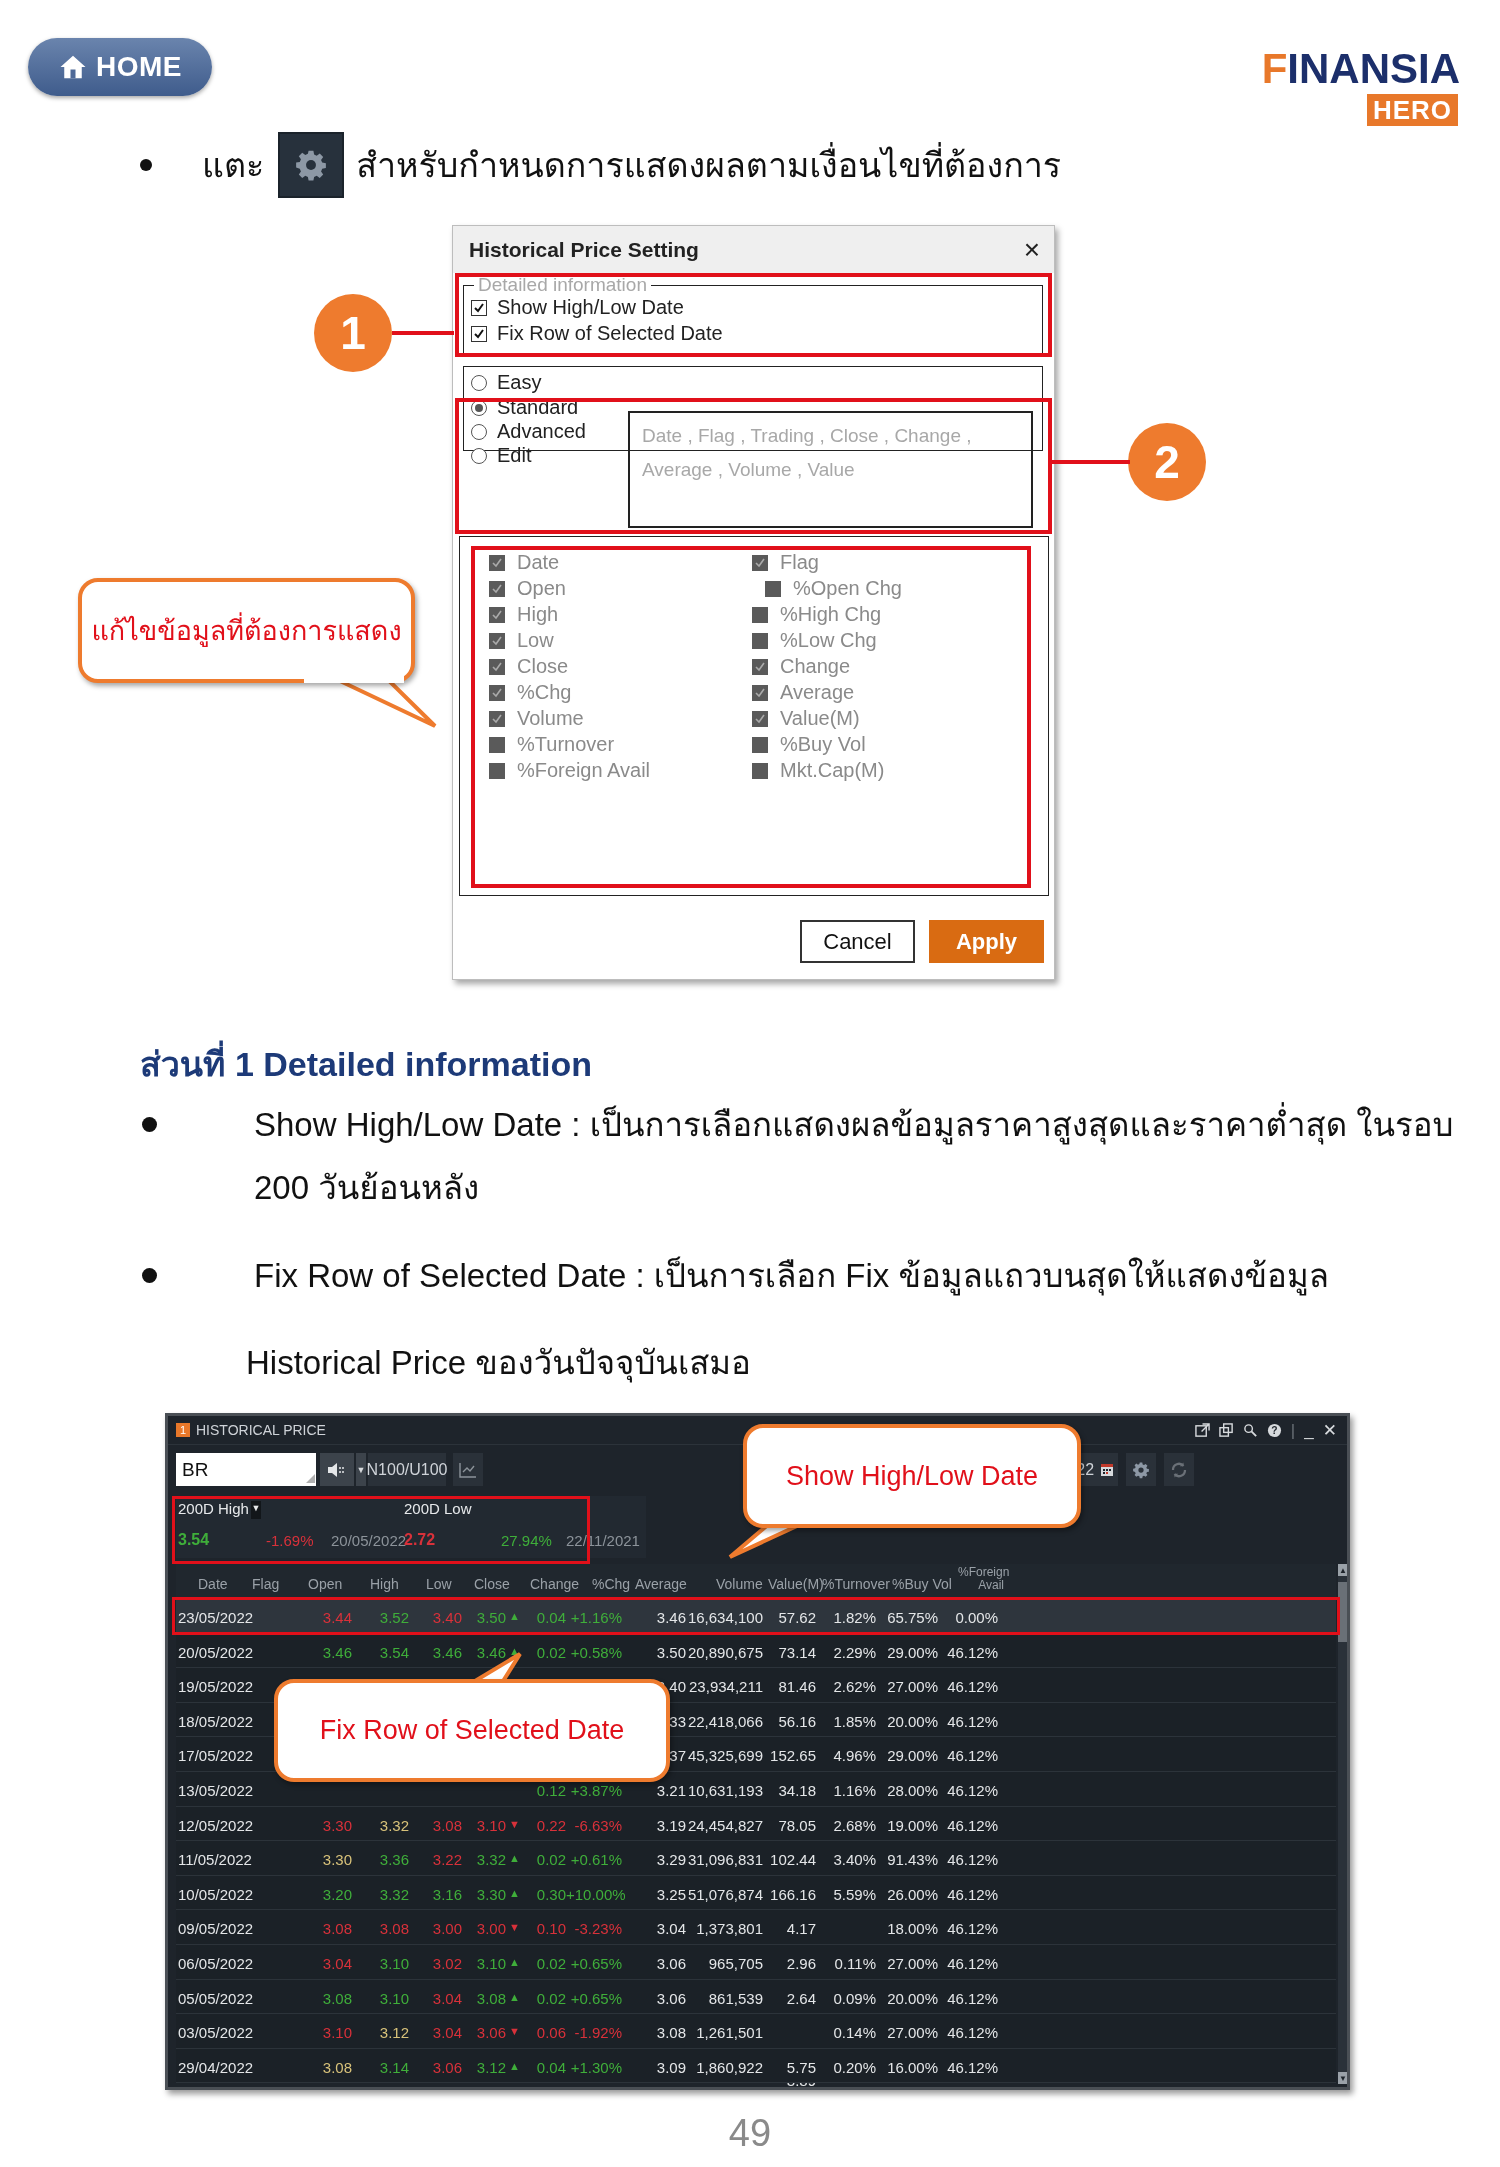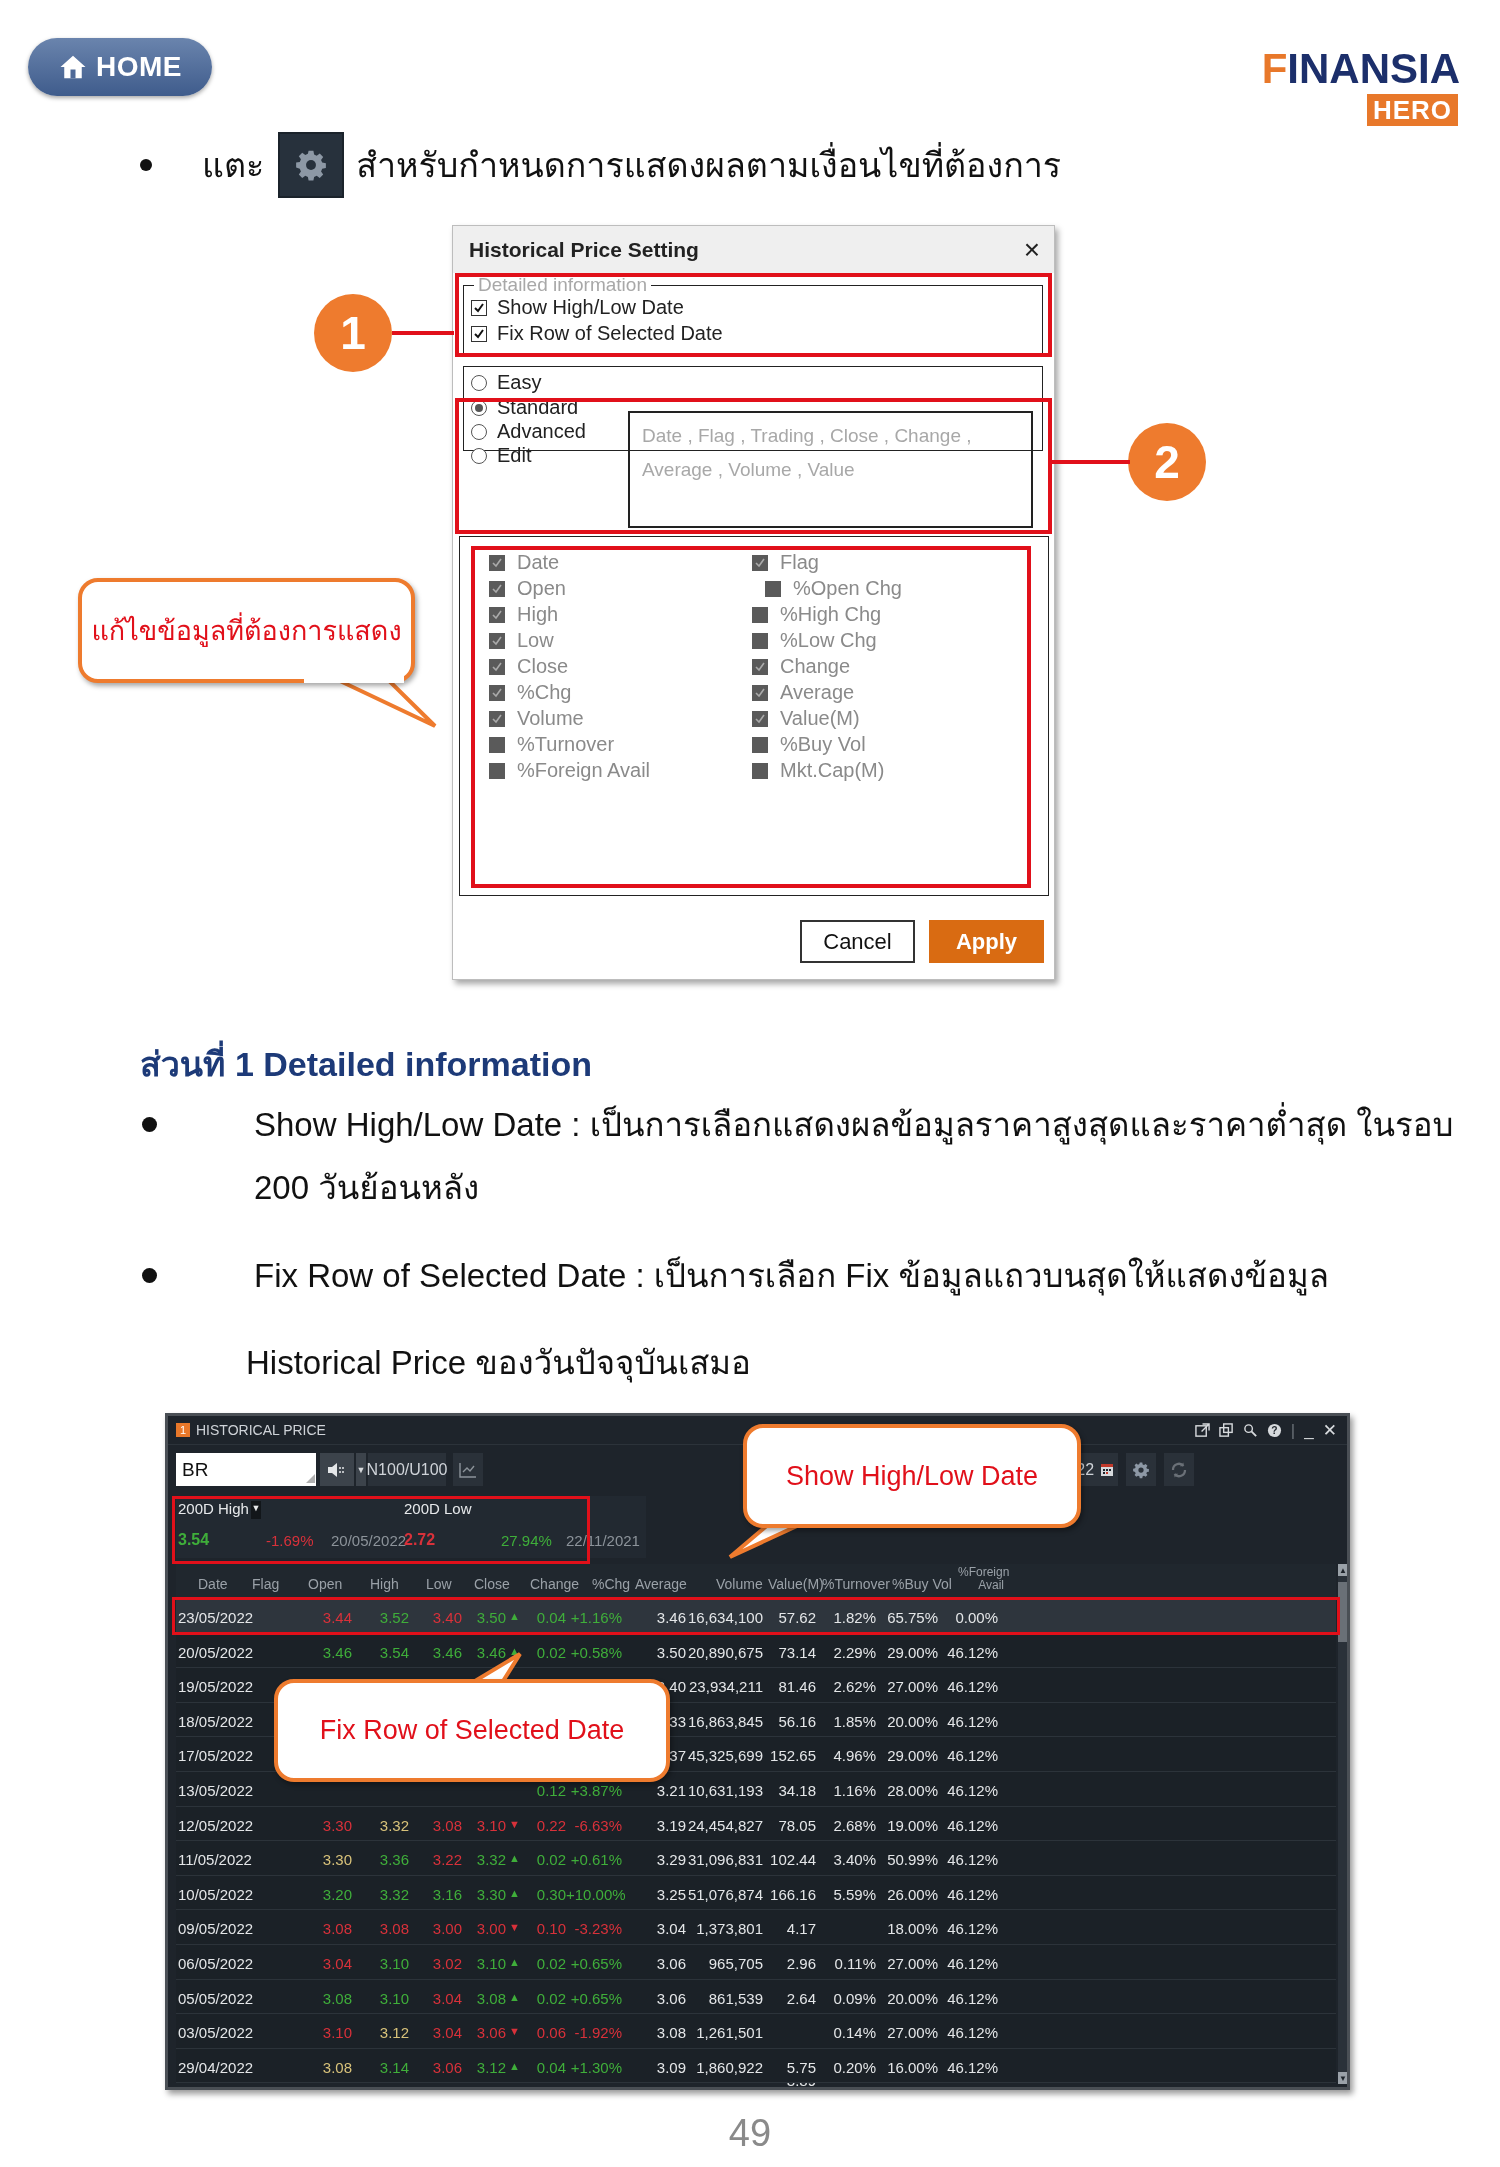--- a/index.html
+++ b/index.html
@@ -487,21 +487,21 @@
       </div>
       <div class="row">
         <span class="cell c-date" style="left: 2px; width: 80px; text-align: left;">18/05/2022</span>
         <span class="cell eq" style="left: 126px; width: 50px; text-align: right;"></span>
         <span class="cell eq" style="left: 183px; width: 50px; text-align: right;"></span>
         <span class="cell eq" style="left: 236px; width: 50px; text-align: right;"></span>
         <span class="cell eq" style="left: 282px; width: 48px; text-align: right;"></span>
         <span class="cell eq" style="left: 350px; width: 40px; text-align: right;">0.00</span>
         <span class="cell eq" style="left: 390px; width: 56px; text-align: right;">0.00%</span>
         <span class="cell wh" style="left: 470px; width: 40px; text-align: right;">3.33</span>
-        <span class="cell wh" style="left: 505px; width: 82px; text-align: right;">16,863,845</span>
+        <span class="cell wh" style="left: 505px; width: 82px; text-align: right;">22,418,066</span>
         <span class="cell wh" style="left: 590px; width: 50px; text-align: right;">56.16</span>
         <span class="cell wh" style="left: 648px; width: 52px; text-align: right;">1.85%</span>
         <span class="cell wh" style="left: 704px; width: 58px; text-align: right;">20.00%</span>
         <span class="cell wh" style="left: 766px; width: 56px; text-align: right;">46.12%</span>
       </div>
       <div class="row">
         <span class="cell c-date" style="left: 2px; width: 80px; text-align: left;">17/05/2022</span>
         <span class="cell up" style="left: 126px; width: 50px; text-align: right;"></span>
         <span class="cell up" style="left: 183px; width: 50px; text-align: right;"></span>
         <span class="cell up" style="left: 236px; width: 50px; text-align: right;"></span>
@@ -551,21 +551,21 @@
         <span class="cell eq" style="left: 126px; width: 50px; text-align: right;">3.30</span>
         <span class="cell up" style="left: 183px; width: 50px; text-align: right;">3.36</span>
         <span class="cell dn" style="left: 236px; width: 50px; text-align: right;">3.22</span>
         <span class="cell up" style="left: 282px; width: 48px; text-align: right;">3.32</span>
         <span class="cell up" style="left: 350px; width: 40px; text-align: right;">0.02</span>
         <span class="cell up" style="left: 390px; width: 56px; text-align: right;">+0.61%</span>
         <span class="cell wh" style="left: 470px; width: 40px; text-align: right;">3.29</span>
         <span class="cell wh" style="left: 505px; width: 82px; text-align: right;">31,096,831</span>
         <span class="cell wh" style="left: 590px; width: 50px; text-align: right;">102.44</span>
         <span class="cell wh" style="left: 648px; width: 52px; text-align: right;">3.40%</span>
-        <span class="cell wh" style="left: 704px; width: 58px; text-align: right;">50.99%</span>
+        <span class="cell wh" style="left: 704px; width: 58px; text-align: right;">91.43%</span>
         <span class="cell wh" style="left: 766px; width: 56px; text-align: right;">46.12%</span>
         <span class="cell up" style="left: 333px; font-size: 11px; top: 11px;">▲</span>
       </div>
       <div class="row">
         <span class="cell c-date" style="left: 2px; width: 80px; text-align: left;">10/05/2022</span>
         <span class="cell up" style="left: 126px; width: 50px; text-align: right;">3.20</span>
         <span class="cell up" style="left: 183px; width: 50px; text-align: right;">3.32</span>
         <span class="cell up" style="left: 236px; width: 50px; text-align: right;">3.16</span>
         <span class="cell up" style="left: 282px; width: 48px; text-align: right;">3.30</span>
         <span class="cell up" style="left: 350px; width: 40px; text-align: right;">0.30</span>

